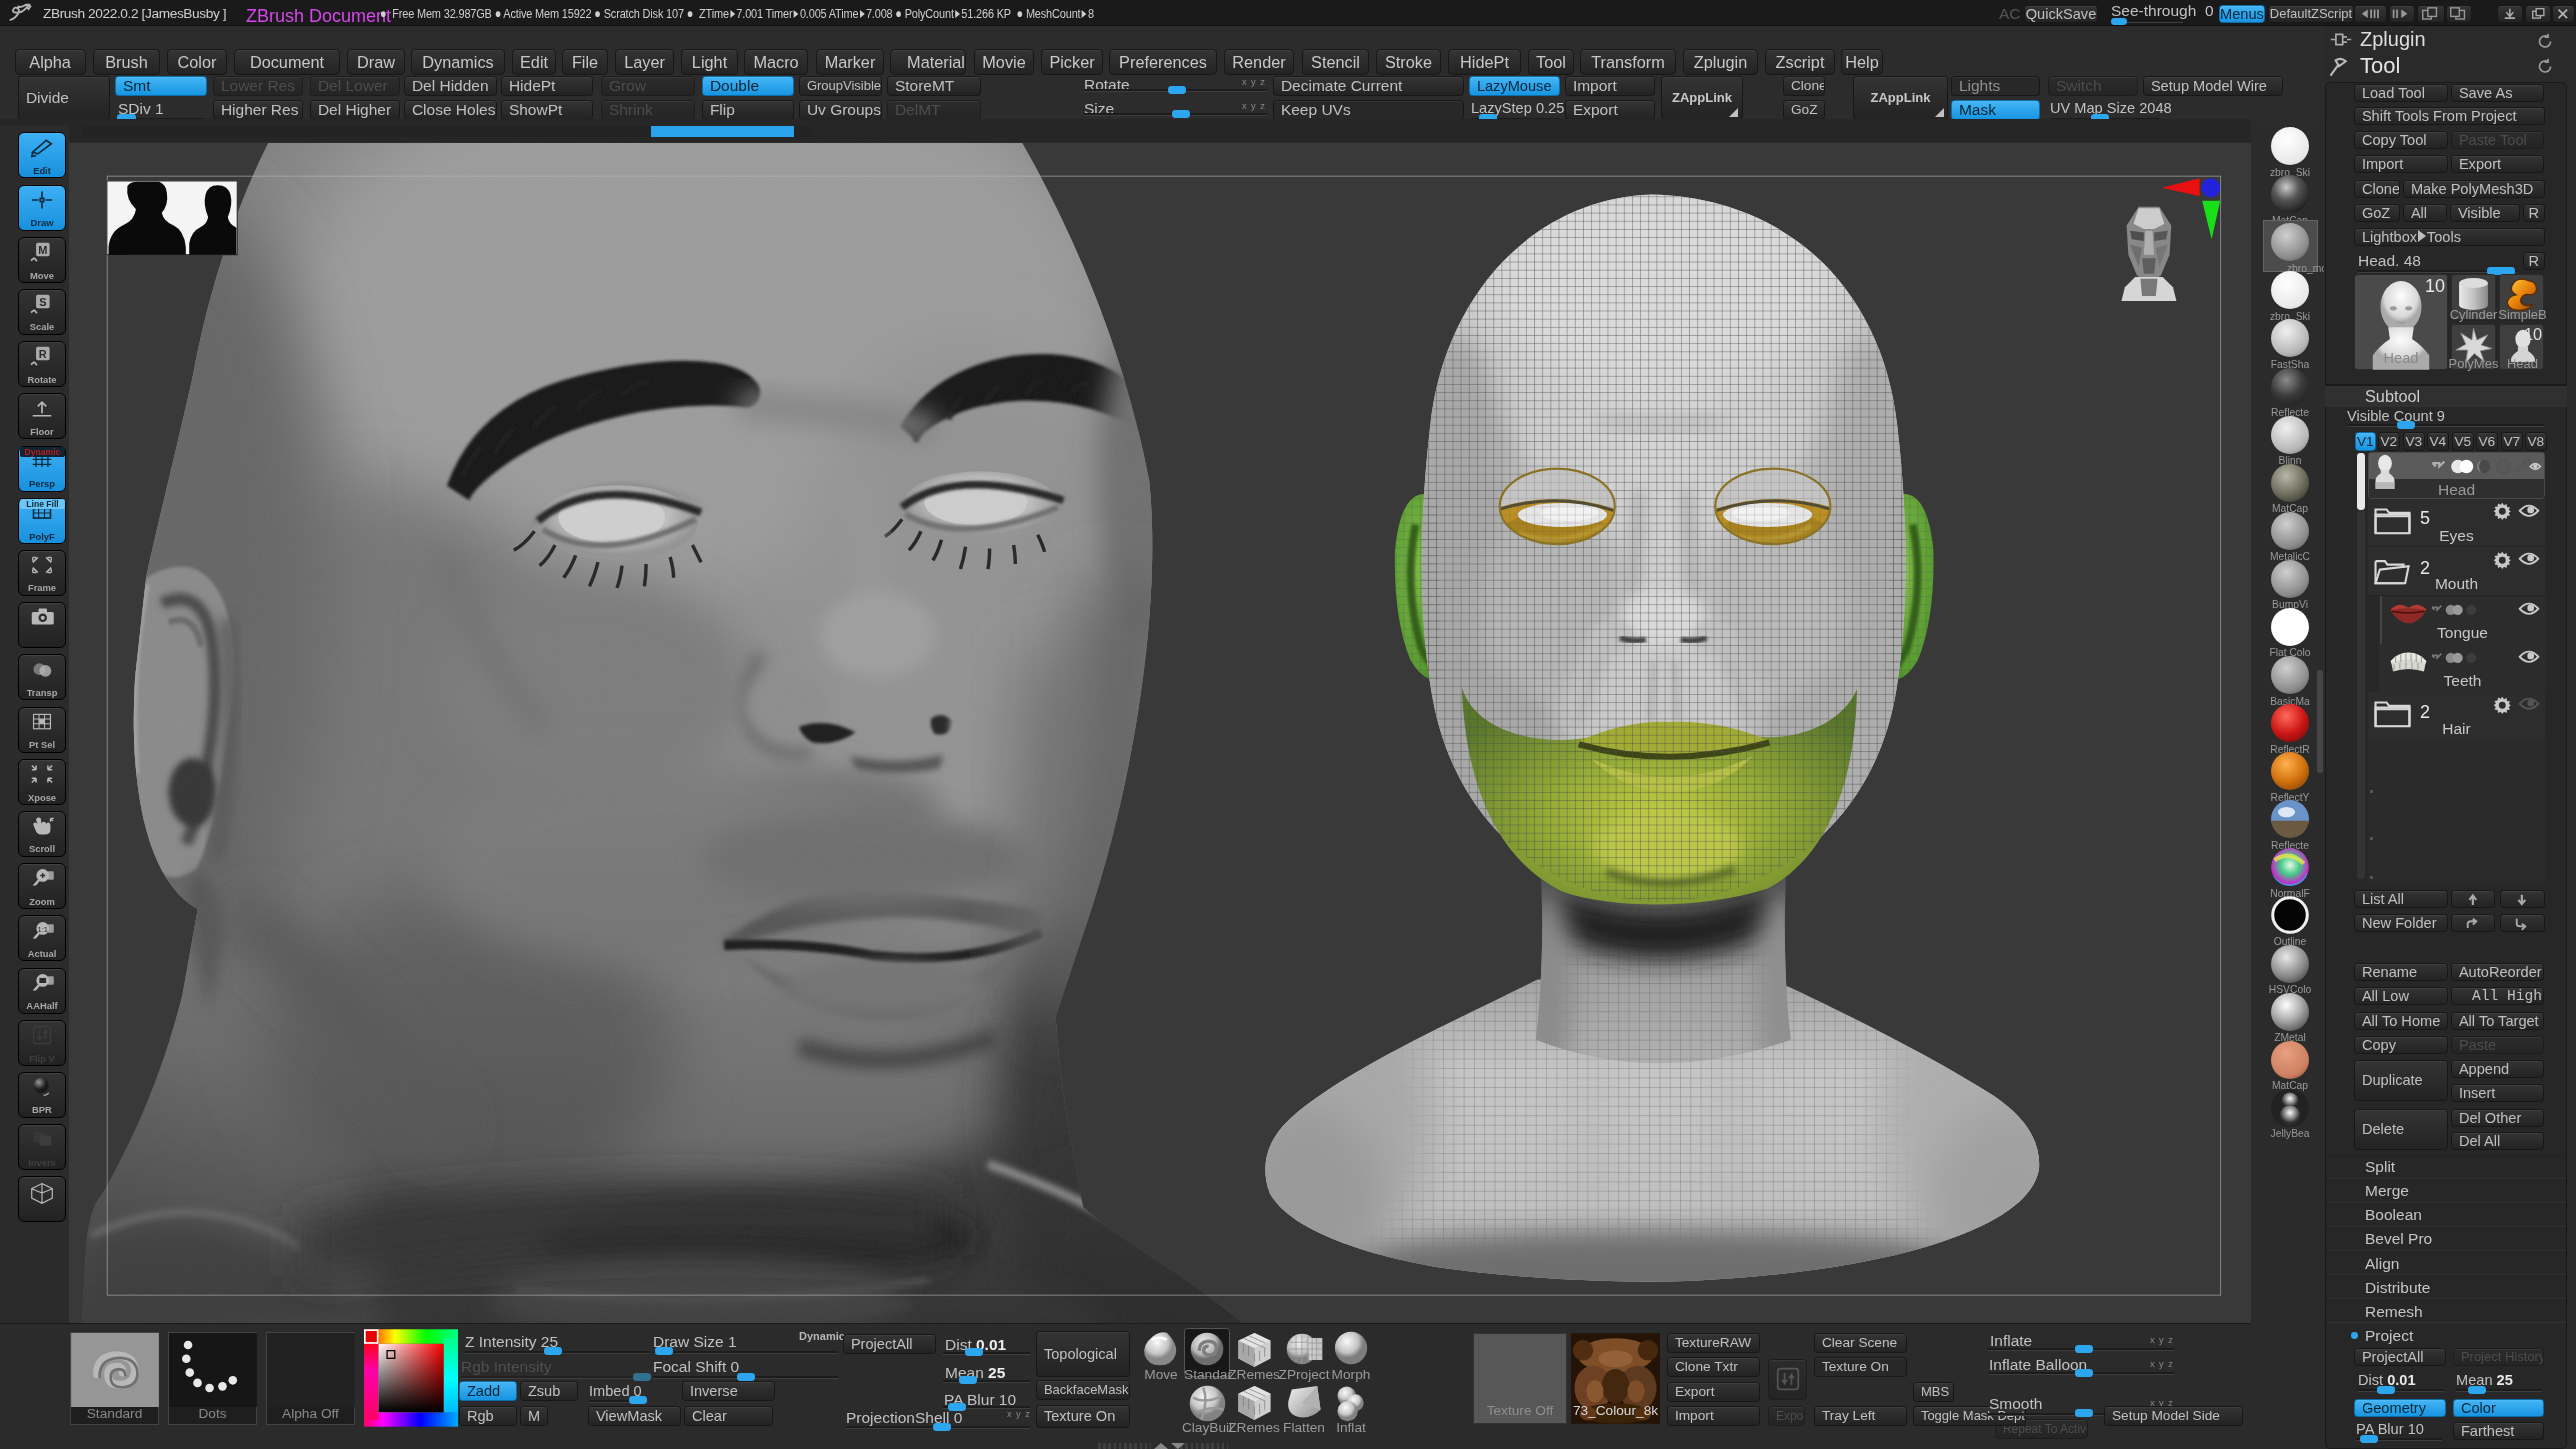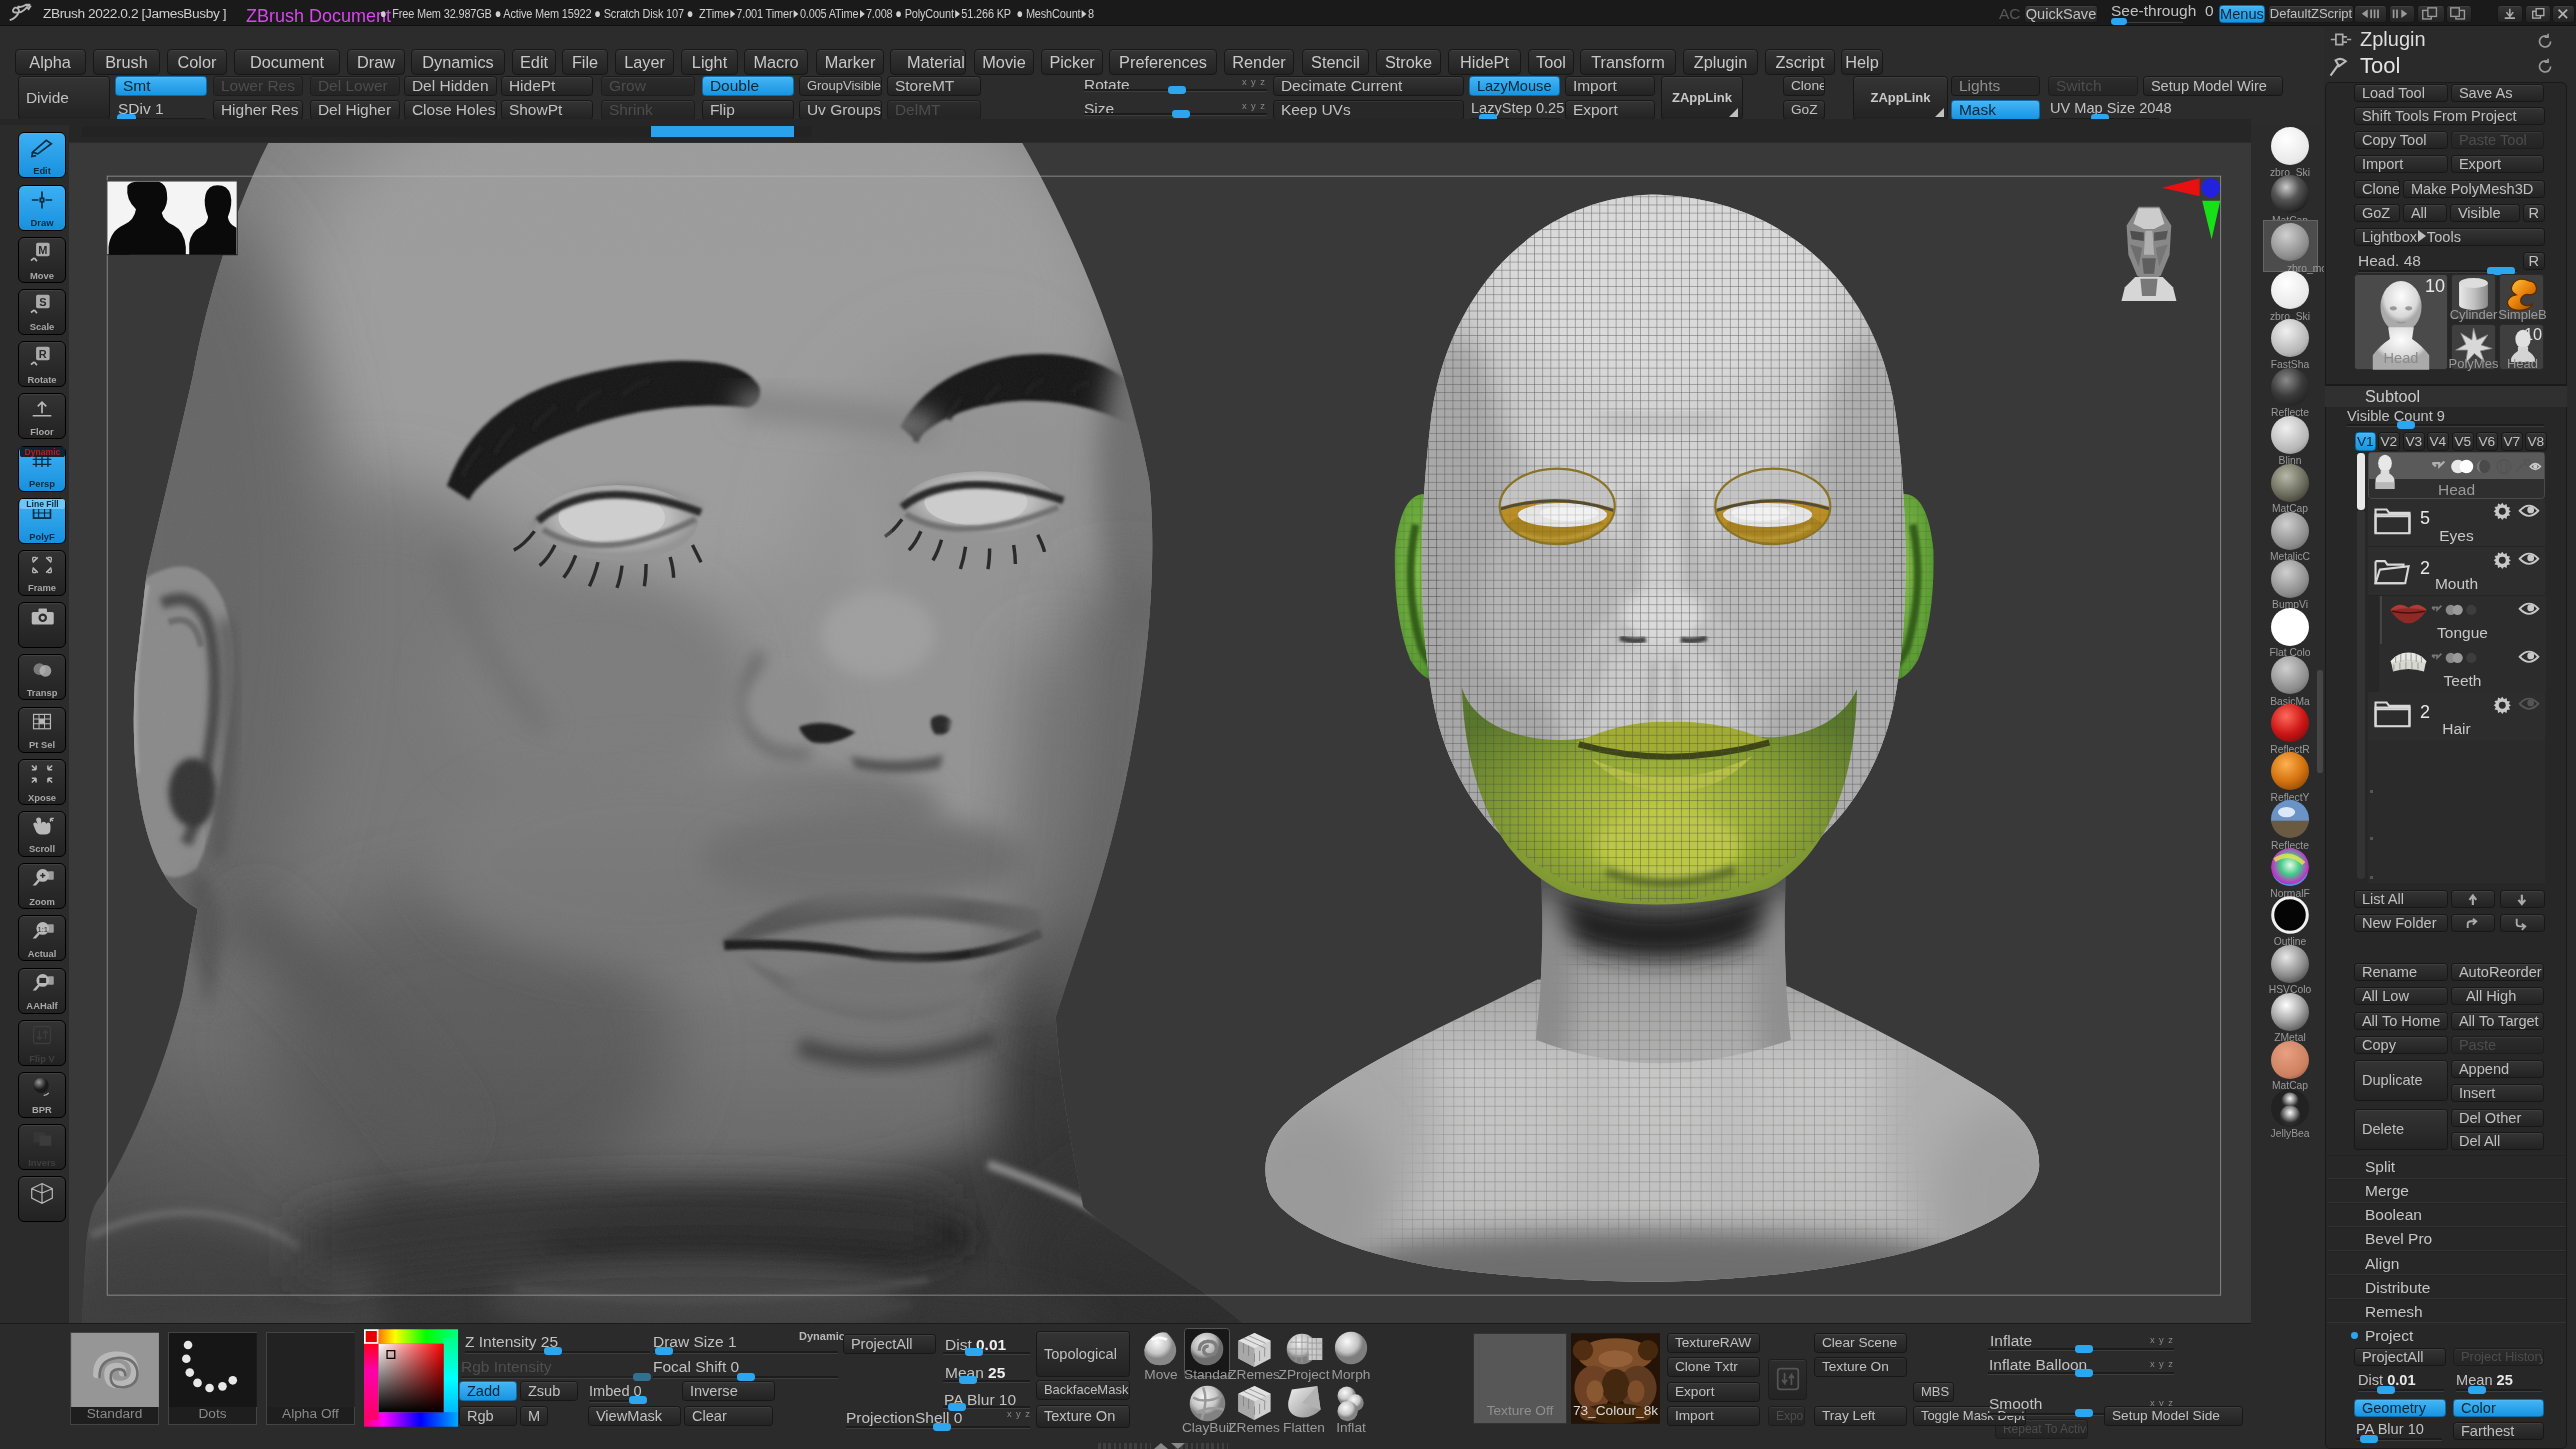--- a/index.html
+++ b/index.html
@@ -1036,21 +1036,21 @@
 <svg class="ab" style="left:2466px;top:917px" width="13.7" height="13.7" viewBox="0 0 16 16">
       <path d="M2 13 L2 8 Q2 5 6 5 L11 5 M8 2 L12 5 L8 9" stroke="#aaa" stroke-width="2.2" fill="none"></path>
     </svg>
 <div class="btn" style="left:2500px;top:914px;width:45px;height:18px;"></div>
 <svg class="ab" style="left:2515px;top:917px" width="13.7" height="13.7" viewBox="0 0 16 16">
       <path d="M2 2 L2 8 Q2 11 6 11 L11 11 M8 8 L12 11 L8 15" stroke="#aaa" stroke-width="2.2" fill="none"></path>
     </svg>
 <div class="btn " style="left:2354px;top:963px;width:94px;height:18px;font-size:14.6px;line-height:16.3px;border-radius:3.4px;padding-left:6.9px;">Rename</div>
 <div class="btn " style="left:2451px;top:963px;width:93px;height:18px;font-size:14.6px;line-height:16.3px;border-radius:3.4px;padding-left:6.9px;">AutoReorder</div>
 <div class="btn " style="left:2354px;top:987px;width:94px;height:18px;font-size:14.6px;line-height:16.3px;border-radius:3.4px;padding-left:6.9px;">All Low</div>
-<div class="btn " style="left:2451px;top:987px;width:93px;height:18px;font-size:14.6px;line-height:16.3px;border-radius:3.4px;padding-left:14px;">All High</div>
+<div class="btn " style="left:2451px;top:987px;width:93px;height:18px;font-size:14.6px;line-height:16.3px;border-radius:3.4px;padding-left:20px;font-family:Liberation Mono, monospace;">All High</div>
 <div class="btn " style="left:2354px;top:1012px;width:94px;height:18px;font-size:14.6px;line-height:16.3px;border-radius:3.4px;padding-left:6.9px;">All To Home</div>
 <div class="btn " style="left:2451px;top:1012px;width:93px;height:18px;font-size:14.6px;line-height:16.3px;border-radius:3.4px;padding-left:6.9px;">All To Target</div>
 <div class="btn " style="left:2354px;top:1036px;width:94px;height:18px;font-size:14.6px;line-height:16.3px;border-radius:3.4px;padding-left:6.9px;">Copy</div>
 <div class="btn dim" style="left:2451px;top:1036px;width:93px;height:18px;font-size:14.6px;line-height:16.3px;border-radius:3.4px;padding-left:6.9px;">Paste</div>
 <div class="btn " style="left:2354px;top:1060px;width:94px;height:41px;font-size:14.6px;line-height:39px;border-radius:3.4px;padding-left:6.9px;">Duplicate</div>
 <div class="btn " style="left:2451px;top:1060px;width:93px;height:18px;font-size:14.6px;line-height:16.3px;border-radius:3.4px;padding-left:6.9px;">Append</div>
 <div class="btn " style="left:2451px;top:1084px;width:93px;height:18px;font-size:14.6px;line-height:16.3px;border-radius:3.4px;padding-left:6.9px;">Insert</div>
 <div class="btn " style="left:2354px;top:1109px;width:94px;height:41px;font-size:14.6px;line-height:39px;border-radius:3.4px;padding-left:6.9px;">Delete</div>
 <div class="btn " style="left:2451px;top:1109px;width:93px;height:18px;font-size:14.6px;line-height:16.3px;border-radius:3.4px;padding-left:6.9px;">Del Other</div>
 <div class="btn " style="left:2451px;top:1132px;width:93px;height:18px;font-size:14.6px;line-height:16.3px;border-radius:3.4px;padding-left:6.9px;">Del All</div>

